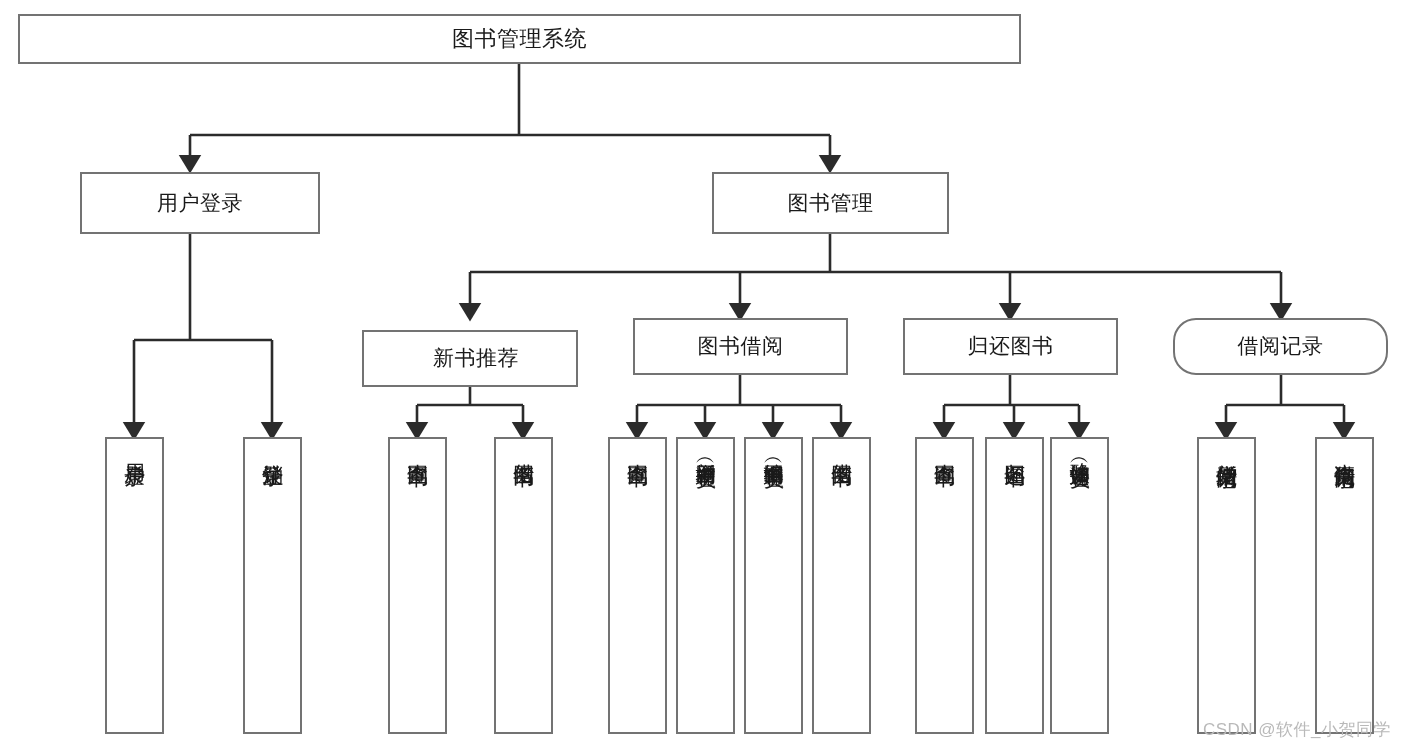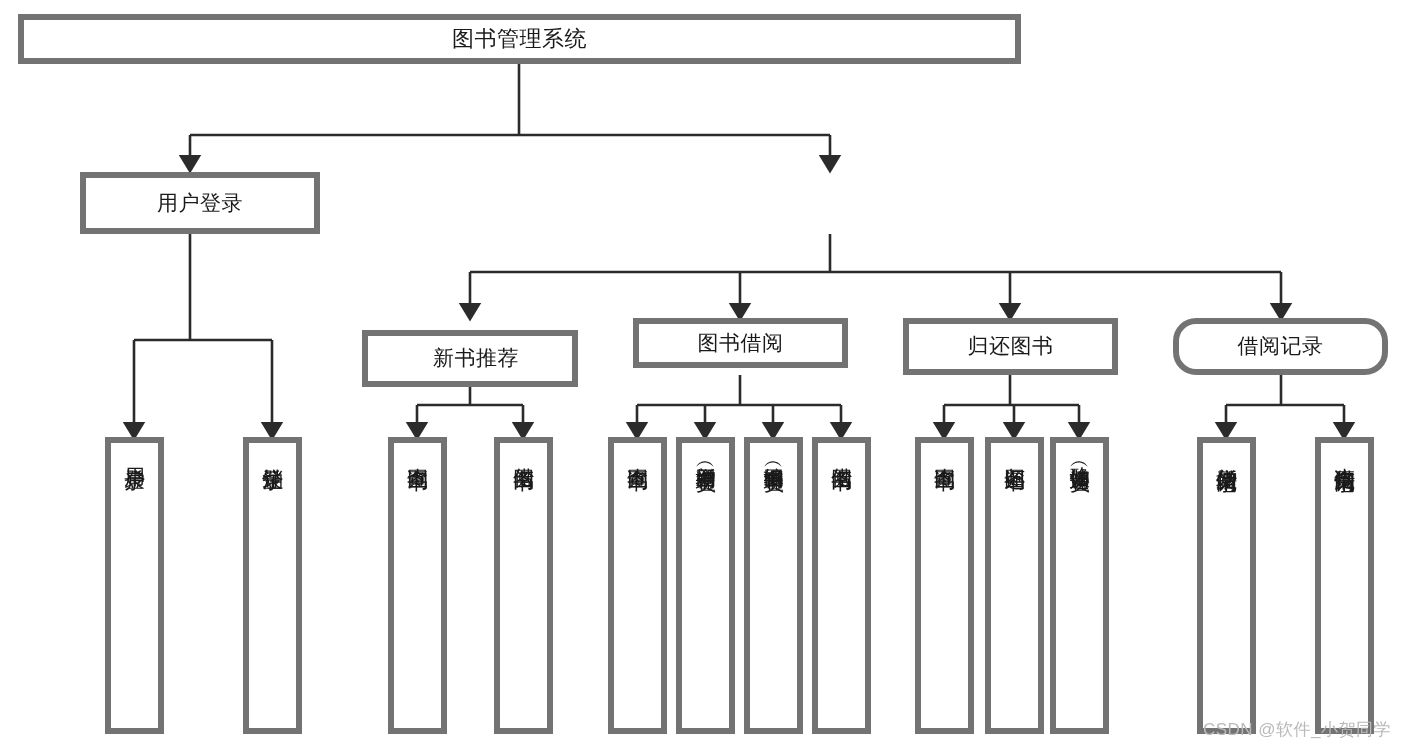--- a/index.html
+++ b/index.html
@@ -21,21 +21,21 @@
     position: absolute;
     left: 0;
     top: 0;
     width: 1405px;
     height: 747px;
     pointer-events: none;
   }
   .node {
     position: absolute;
     box-sizing: border-box;
-    border: 6px solid #737373;
+    border: 2px solid #737373;
     background: #ffffff;
     display: flex;
     align-items: center;
     justify-content: center;
     color: #1a1a1a;
   }
   .node .label {
     display: block;
     text-align: center;
     line-height: 1.18;
@@ -133,26 +133,29 @@
   </svg>
 
   <div class="node horiz root" style="left:18px; top:14px; width:1003px; height:50px;">
     <span class="label">图书管理系统</span>
   </div>
 
   <div class="node horiz" style="left:80px; top:172px; width:240px; height:62px;">
     <span class="label">用户登录</span>
   </div>
 
+  <div class="node horiz" style="left:712px; top:172px; width:237px; height:62px;">
+    <span class="label">图书管理</span>
+  </div>
 
   <div class="node horiz" style="left:362px; top:330px; width:216px; height:57px;padding-left:12px;">
     <span class="label">新书推荐</span>
   </div>
 
-  <div class="node horiz" style="left:633px; top:318px; width:215px; height:50px;">
+  <div class="node horiz" style="left:633px; top:318px; width:215px; height:57px;">
     <span class="label">图书借阅</span>
   </div>
 
   <div class="node horiz" style="left:903px; top:318px; width:215px; height:57px;">
     <span class="label">归还图书</span>
   </div>
 
   <div class="node horiz" style="left:1173px; top:318px; width:215px; height:57px;border-radius:23px;">
     <span class="label">借阅记录</span>
   </div>

